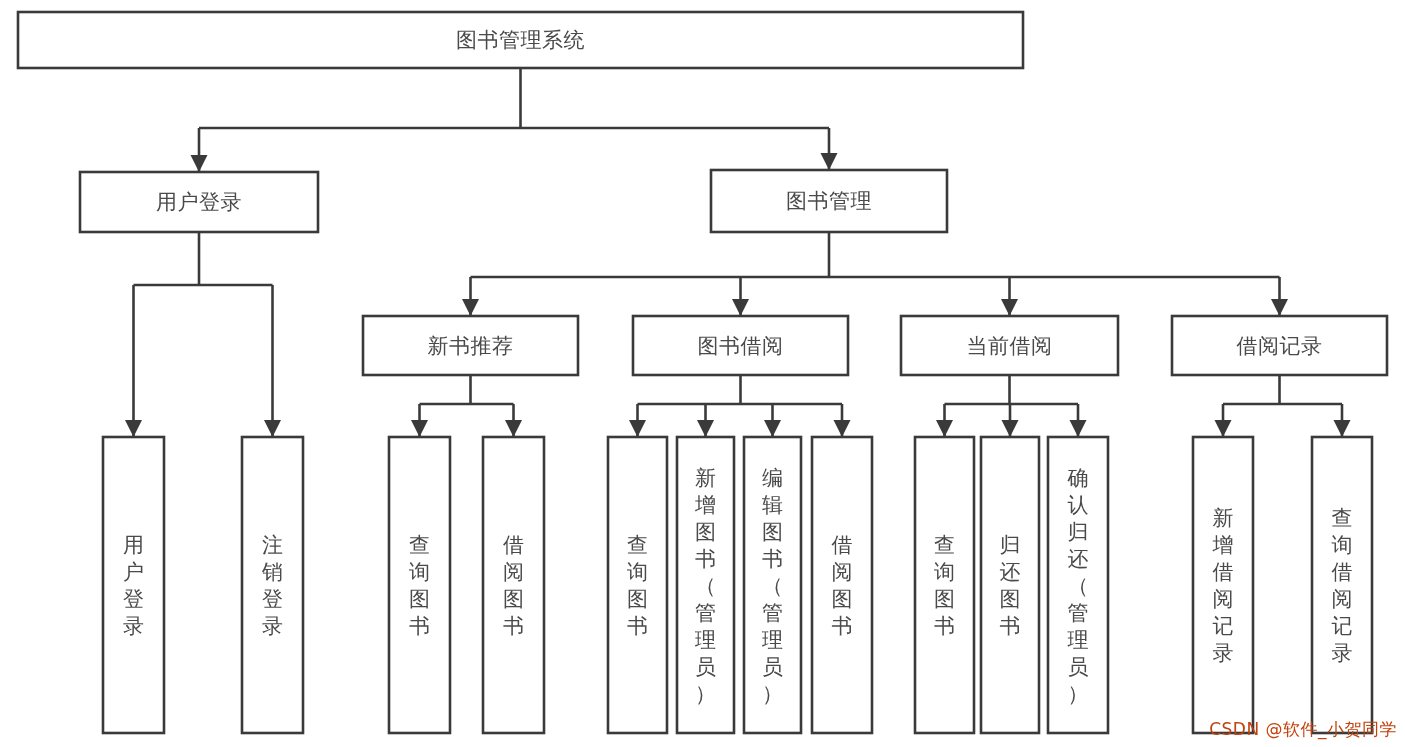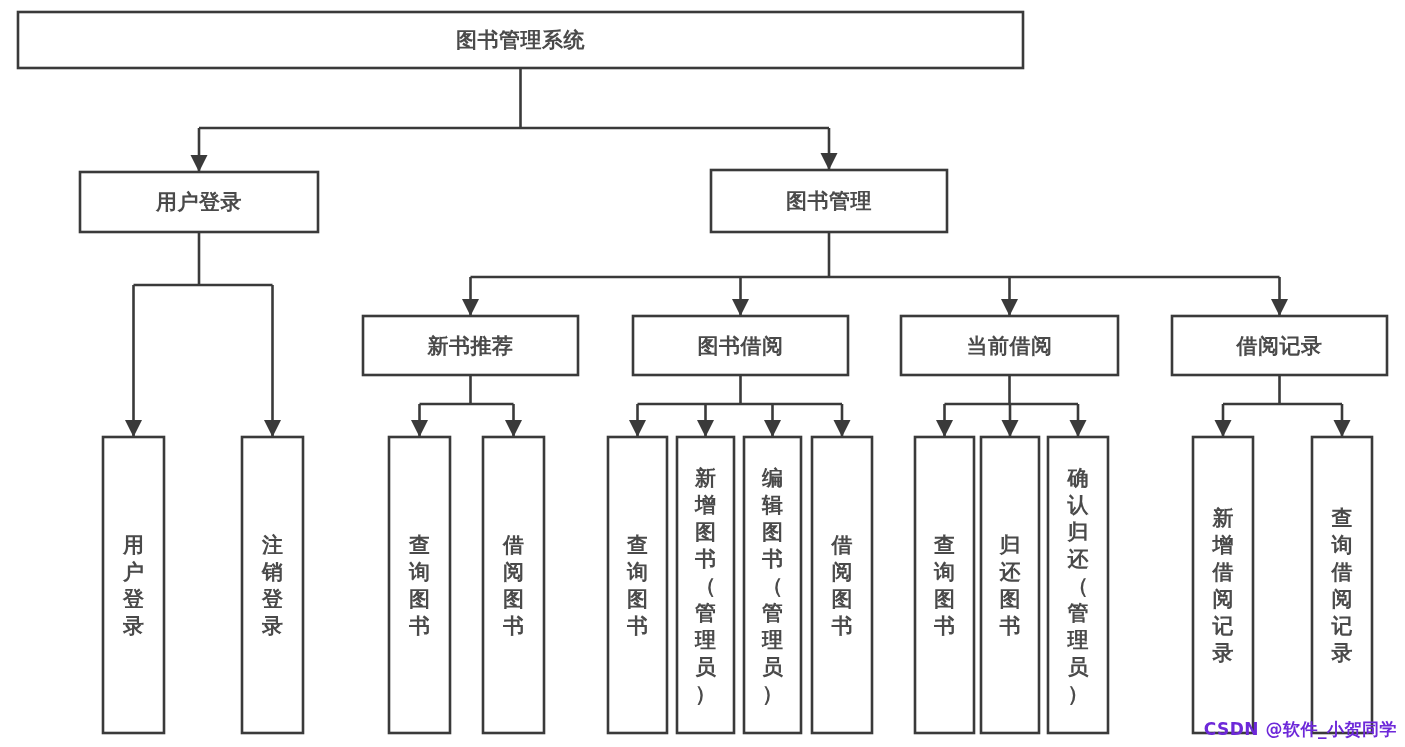--- a/index.html
+++ b/index.html
@@ -13,21 +13,20 @@
     height: 747px;
     font-family: "DejaVu Sans", "Liberation Sans", sans-serif;
     overflow: hidden;
     position: relative;
   }
   #diagram-root {
     position: relative;
     width: 1405px;
     height: 747px;
     background: #ffffff;
-    font-weight: bold;
   }
   svg#tree-svg {
     position: absolute;
     left: 0;
     top: 0;
     width: 1405px;
     height: 747px;
     display: block;
   }
   .node-box {
@@ -59,21 +58,21 @@
     font-size: 21px;
     text-anchor: middle;
     letter-spacing: 0px;
   }
   .watermark-text {
     position: absolute;
     right: 8px;
     bottom: 6px;
     font-family: "DejaVu Sans", "Liberation Sans", sans-serif;
     font-size: 17px;
-    color: #6d28d9;
+    color: #c2410c;
     white-space: nowrap;
     letter-spacing: 0.5px;
     pointer-events: none;
   }
 </style>
 </head>
 <body>
 
 <div id="diagram-root">
   <svg id="tree-svg" viewBox="0 0 1405 747" xmlns="http://www.w3.org/2000/svg">

